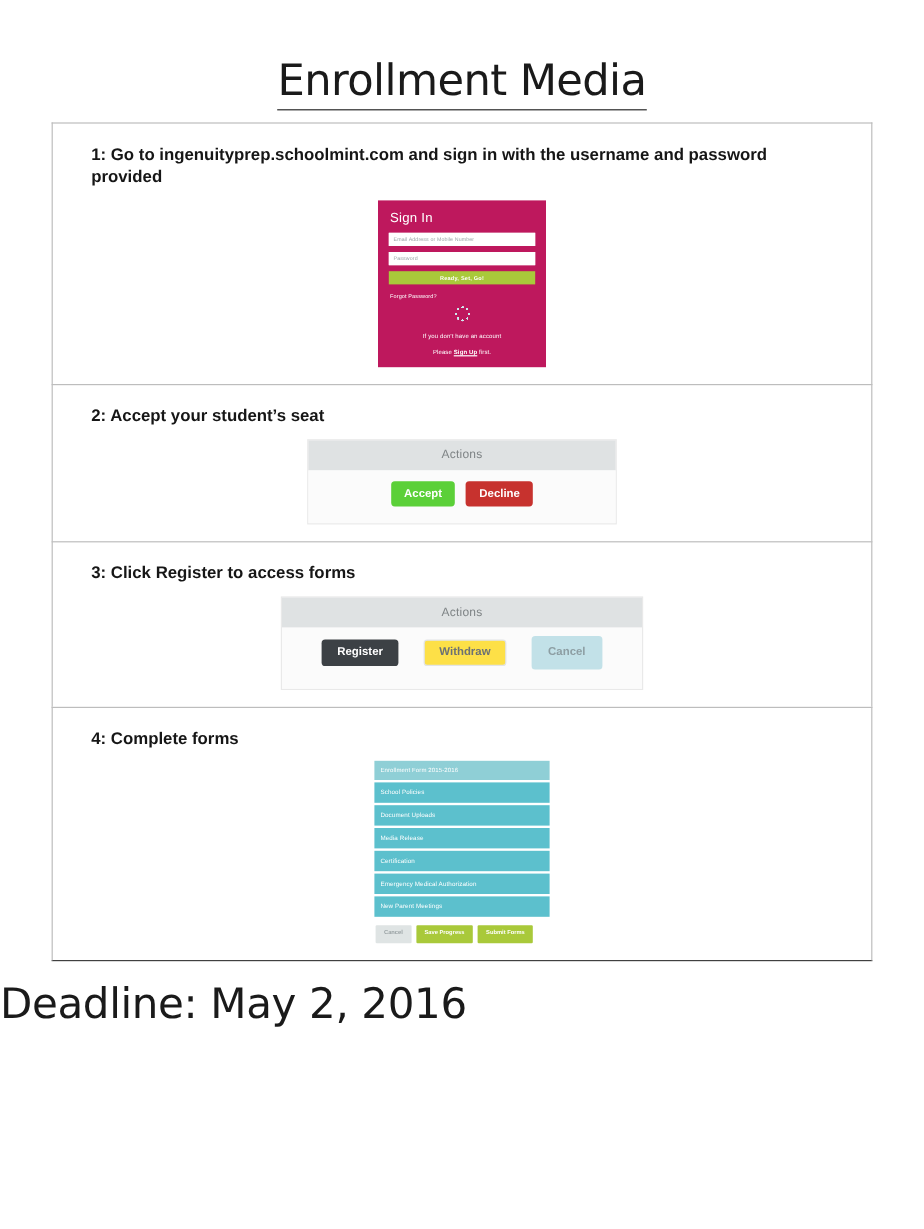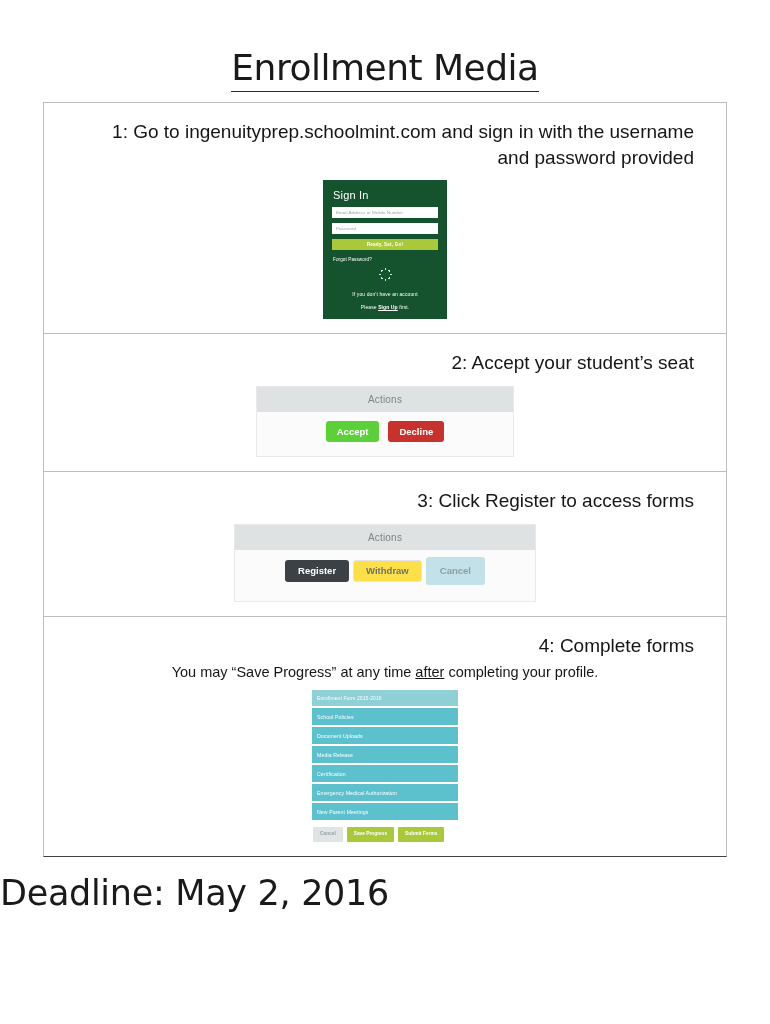--- a/index.html
+++ b/index.html
@@ -42,45 +42,45 @@
     border: 1px solid #bdbdbd;
     border-bottom: none;
     background: #ffffff;
     box-sizing: border-box;
     padding: 10px 14px 14px 14px;
   }
   .step-panel:last-of-type {
     border-bottom: 1px solid #404040;
   }
   .step-heading {
-    text-align: right;
-    font-size: 19px;
-    font-weight: 400;
+    text-align: left;
+    font-size: 14px;
+    font-weight: 700;
     color: #161616;
     line-height: 1.35;
     margin: 6px 18px 0 18px;
   }
   .step-sub {
     text-align: center;
     font-size: 14.5px;
     color: #161616;
     margin-top: 6px;
   }
   .step-sub u { text-decoration: underline; }
 
   .shot-wrap {
     display: flex;
     justify-content: center;
     margin-top: 10px;
   }
 
   
   .signin-card {
-    width: 124px;
-    background: #14532d;
+    width: 140px;
+    background: #be185d;
     padding: 8px 9px 9px 9px;
     box-sizing: border-box;
     color: #ffffff;
   }
   .signin-title {
     font-size: 11px;
     font-weight: 400;
     letter-spacing: .2px;
     margin: 1px 0 6px 1px;
     color: #ffffff;
@@ -185,21 +185,21 @@
     white-space: nowrap;
   }
   .btn-accept  { background: #5bd038; }
   .btn-decline { background: #c7322e; }
   .btn-register { background: #3c4145; padding: 6px 13px; }
   .btn-withdraw { background: #fde047; color: #6c7174; border: 1px solid #e2e4e5; padding: 5px 12px; }
   .btn-cancel3  { background: #c2e1e8; color: #8d9ea3; padding: 9px 14px; }
 
   .tbl-step2 { width: 258px; }
   .tbl-step3 { width: 302px; }
-  .tbl-step3 .actions-body { gap: 4px; padding: 7px 0 16px 0; }
+  .tbl-step3 .actions-body { gap: 21px; padding: 7px 0 16px 0; }
 
   
   .forms-card {
     width: 146px;
     background: #ffffff;
     box-sizing: border-box;
   }
   .form-head {
     background: #8fcfd6;
     color: #ffffff;
@@ -297,21 +297,20 @@
           <div class="btn btn-register">Register</div>
           <div class="btn btn-withdraw">Withdraw</div>
           <div class="btn btn-cancel3">Cancel</div>
         </div>
       </div>
     </div>
   </div>
 
   <div class="step-panel">
     <div class="step-heading">4: Complete forms</div>
-    <div class="step-sub"><span>You may “Save Progress” at any time </span><u>after</u><span> completing your profile.</span></div>
     <div class="shot-wrap">
       <div class="forms-card">
         <div class="form-head">Enrollment Form 2015-2016</div>
         <div class="form-row">School Policies</div>
         <div class="form-row">Document Uploads</div>
         <div class="form-row">Media Release</div>
         <div class="form-row">Certification</div>
         <div class="form-row">Emergency Medical Authorization</div>
         <div class="form-row">New Parent Meetings</div>
         <div class="forms-btns">

